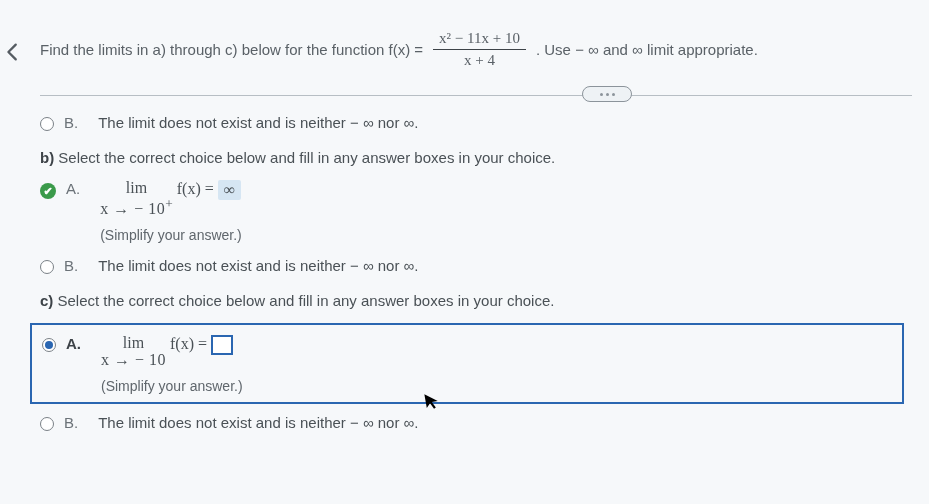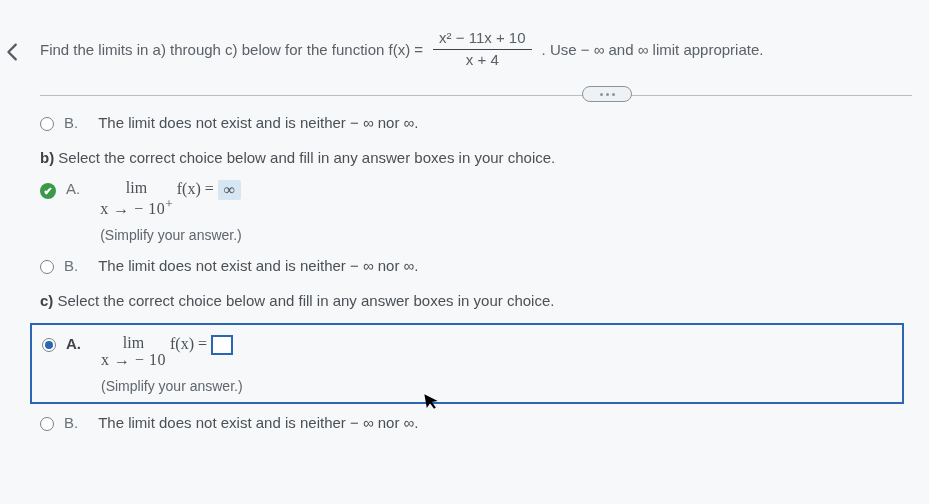--- a/index.html
+++ b/index.html
@@ -35,20 +35,21 @@
     flex-wrap: wrap;
     gap: 4px;
   }
   .frac {
     display: inline-flex;
     flex-direction: column;
     align-items: center;
     vertical-align: middle;
     margin: 0 6px;
     line-height: 1.1;
+    font-family: Liberation Serif, serif;
   }
   .frac .num { padding: 0 6px 2px 6px; border-bottom: 1.5px solid #3d4348; font-size: 15px; }
   .frac .den { padding: 2px 6px 0 6px; font-size: 15px; }
   .hr-wrap {
     position: relative;
     margin: 26px 0 18px 0;
     height: 2px;
   }
   .hr-line {
     position: absolute;

